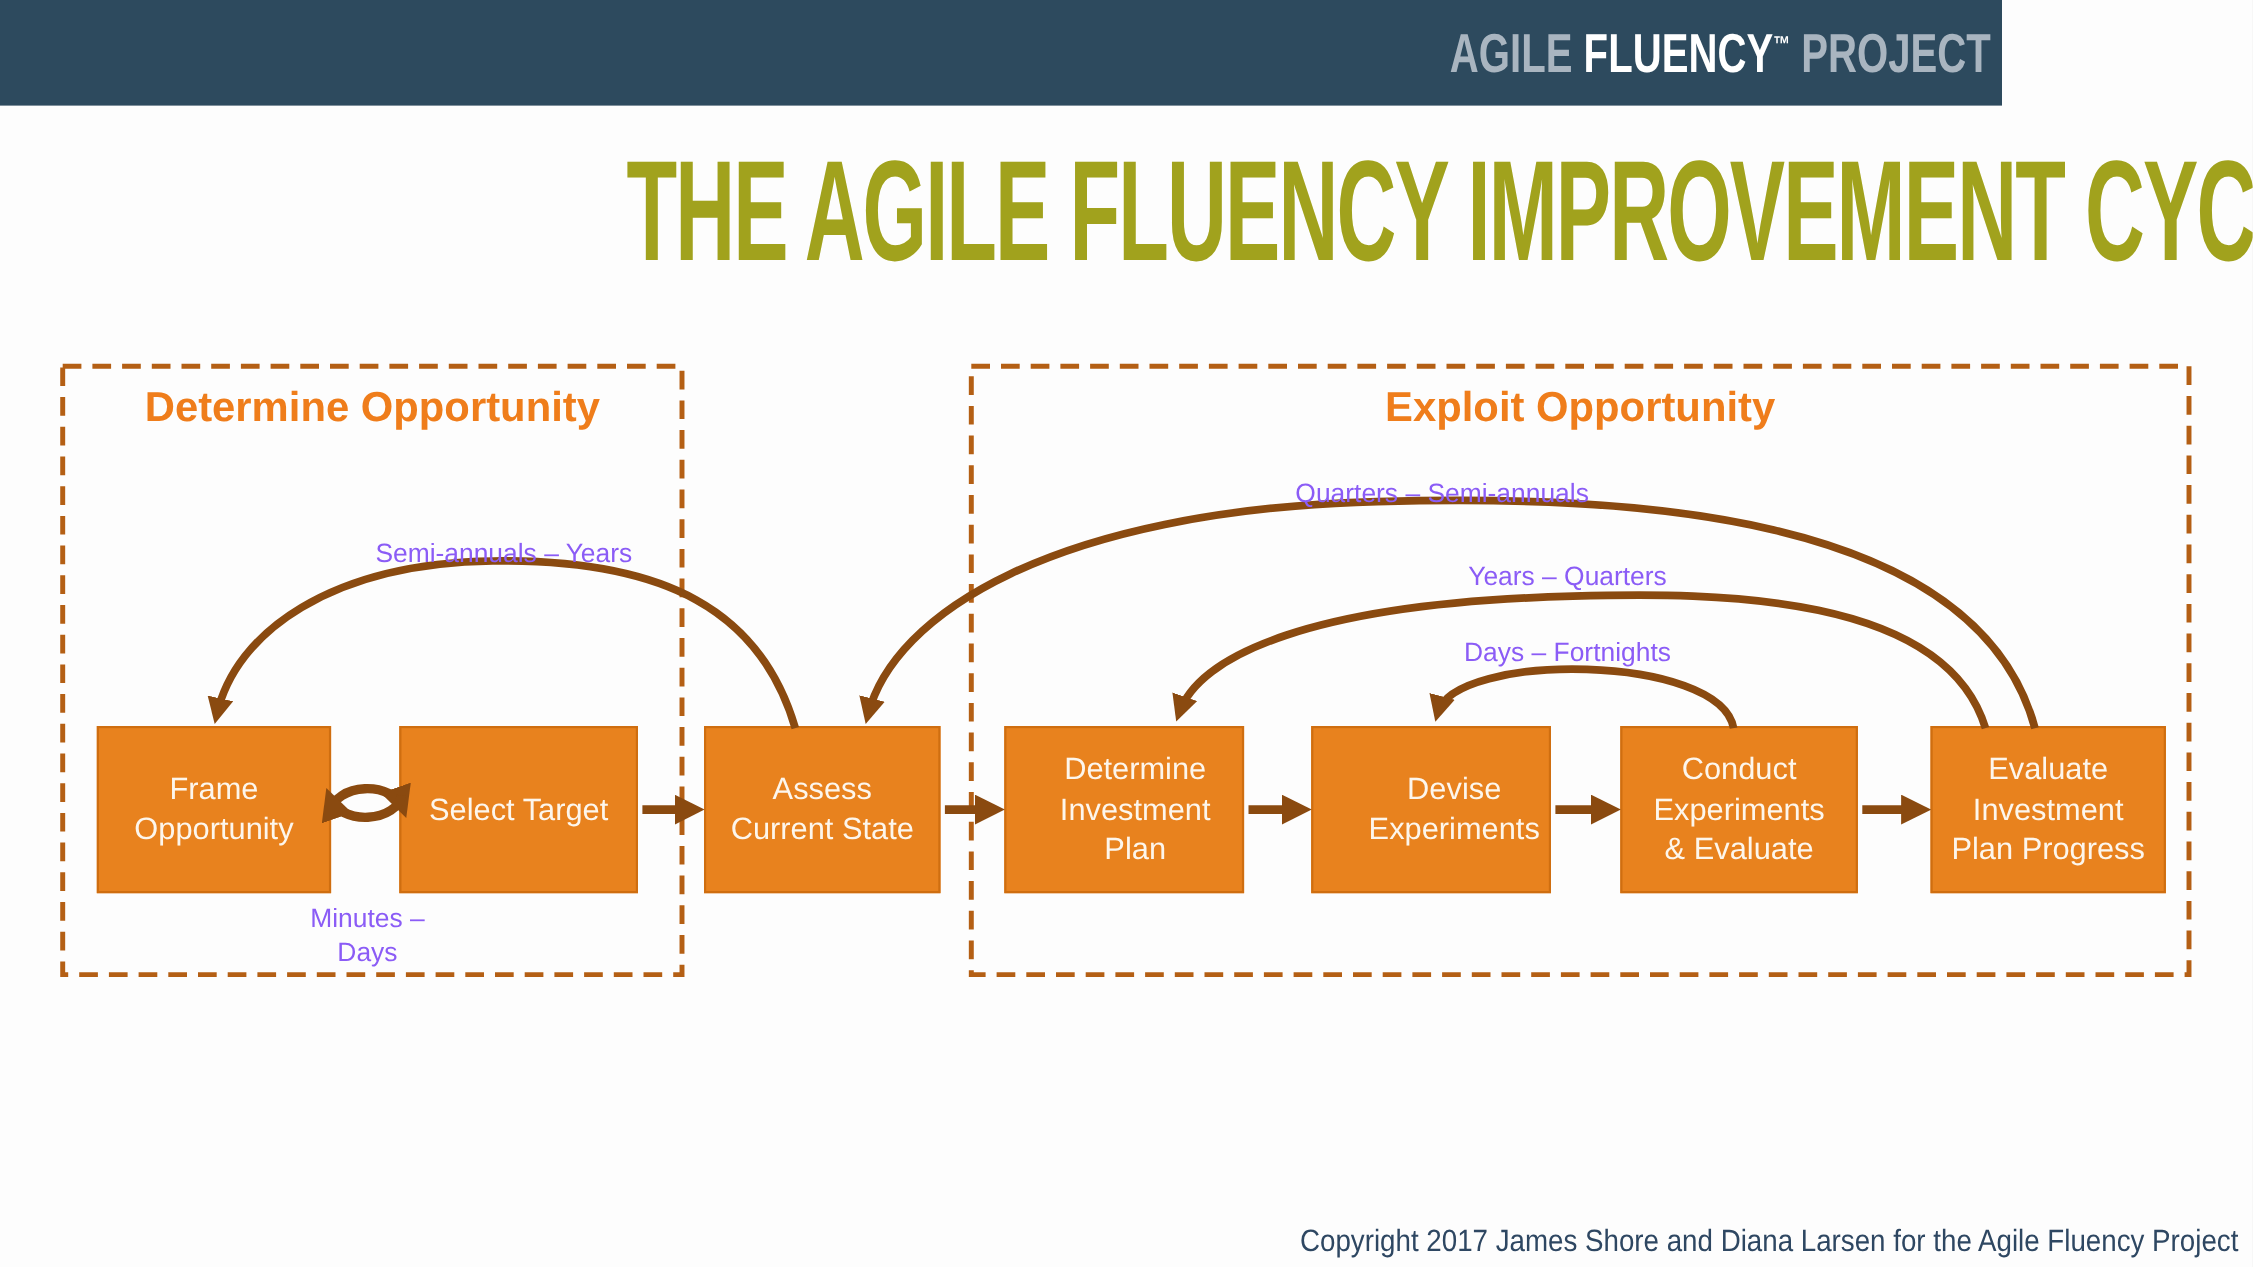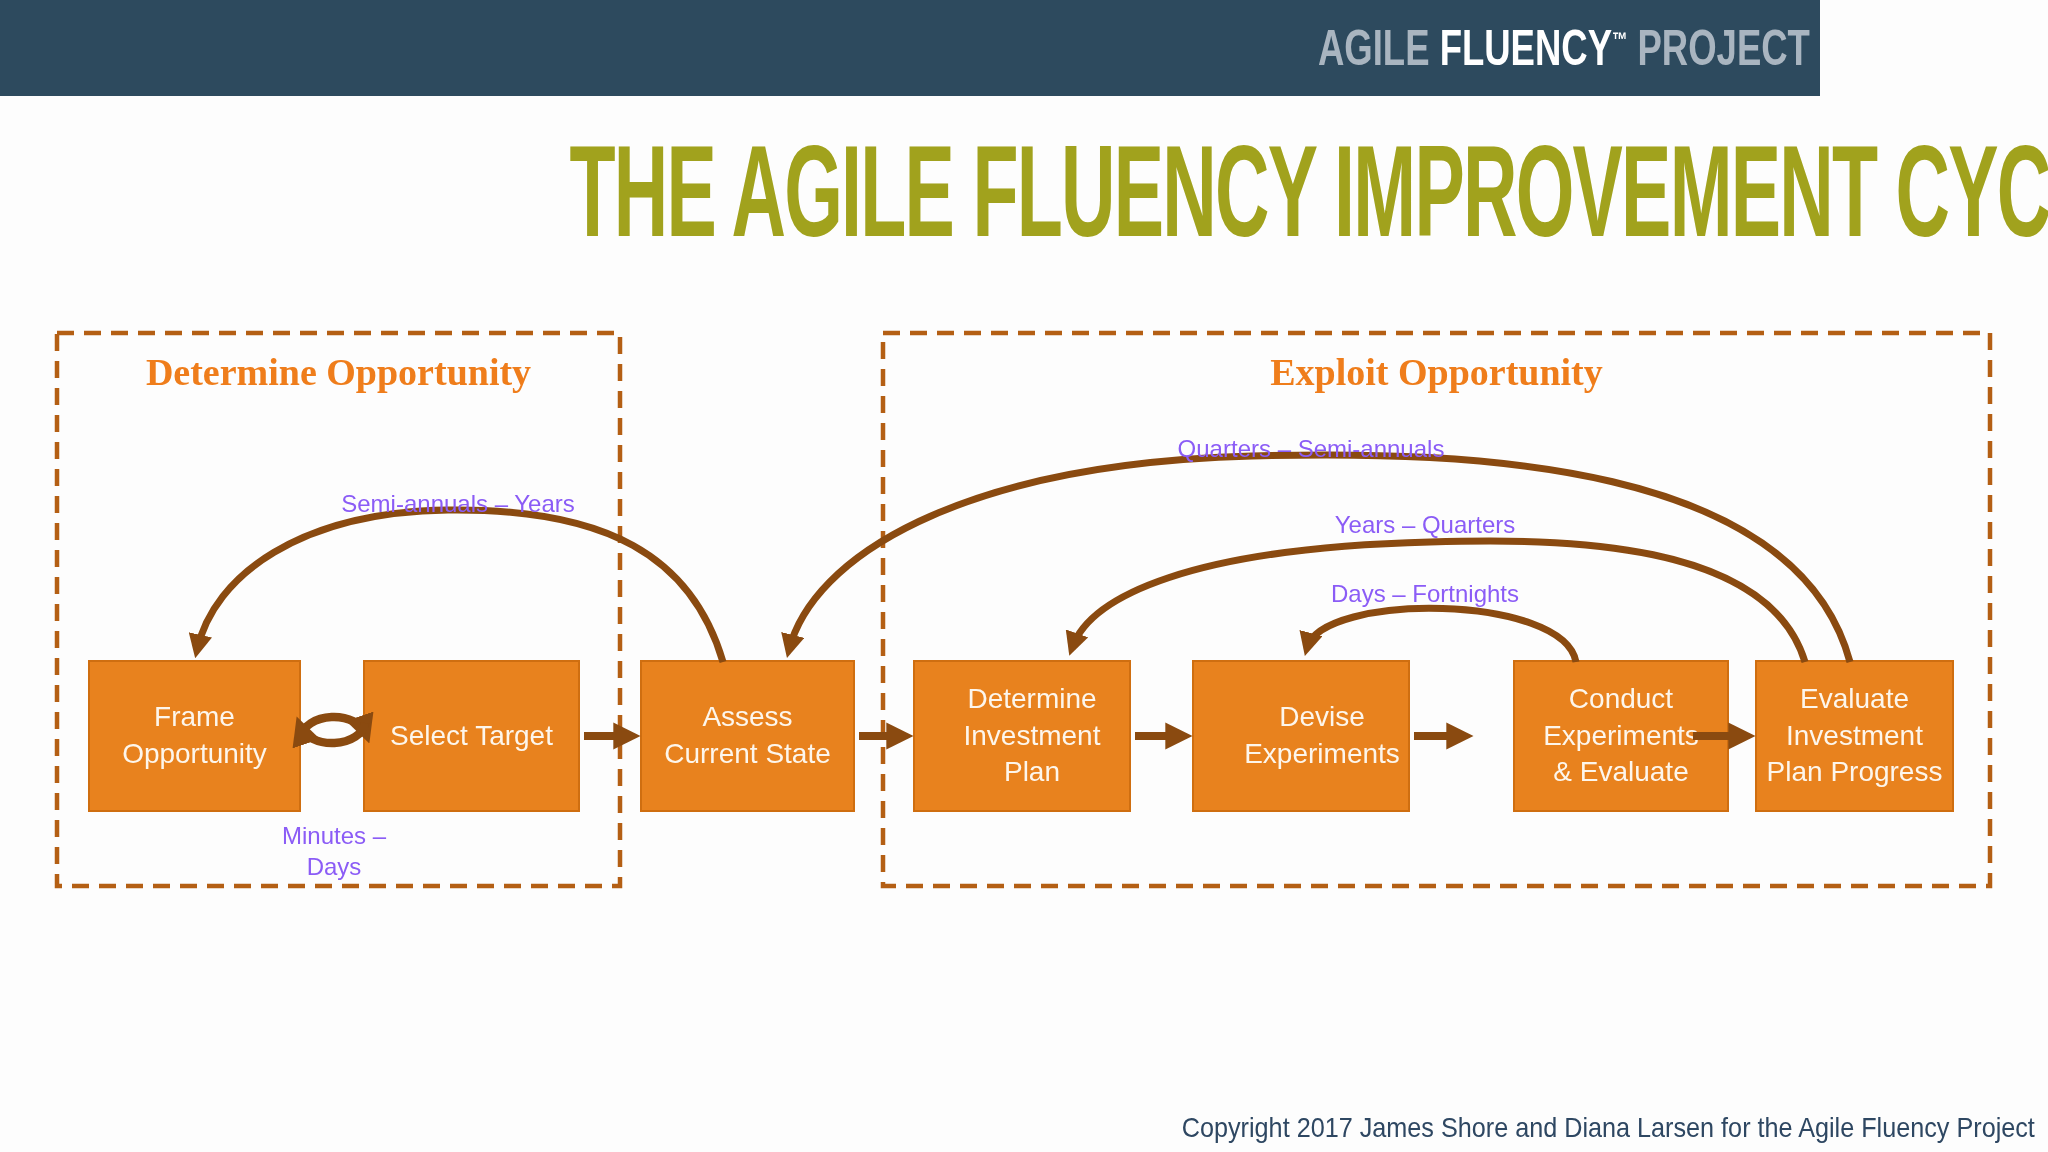--- a/index.html
+++ b/index.html
@@ -20,21 +20,21 @@
   #logo .wt{color:#ffffff;}
   #logo .tm{color:#ffffff;font-size:0.42em;vertical-align:super;font-weight:700;}
   
   #bigtitle{
     position:absolute;left:0;right:0;top:126px;text-align:center;
     font-size:130px;font-weight:700;color:#a1a21d;line-height:1;white-space:nowrap;
   }
   #bigtitle span{display:inline-block;transform:scaleX(0.58);transform-origin:center;letter-spacing:-3px;}
   
   .group-title{
-    position:absolute;top:350px;text-align:center;font-weight:700;font-size:38px;color:#ef7d1b;font-family:Liberation Serif, serif;
+    position:absolute;top:350px;text-align:center;font-weight:700;font-size:38px;color:#ef7d1b;
   }
   
   .pbox{
     position:absolute;top:660px;height:152px;background:#e8821e;border:2px solid #cf6e10;
     box-sizing:border-box;display:flex;align-items:center;justify-content:center;text-align:center;
     color:#fdf6ec;font-size:28px;line-height:1.32;z-index:3;
   }
   
   .cyclabel{
     position:absolute;transform:translateX(-50%);white-space:nowrap;
@@ -72,22 +72,22 @@
   </svg>
 
   <div class="group-title" style="left:57px;width:563px;">Determine Opportunity</div>
   <div class="group-title" style="left:883px;width:1107px;text-align:center;">Exploit Opportunity</div>
 
   <div class="pbox" style="left:88px;width:213px;">Frame<br>Opportunity</div>
   <div class="pbox" style="left:363px;width:217px;">Select Target</div>
   <div class="pbox" style="left:640px;width:215px;">Assess<br>Current State</div>
   <div class="pbox" style="left:913px;width:218px;padding-left:20px;">Determine<br>Investment<br>Plan</div>
   <div class="pbox" style="left:1192px;width:218px;padding-left:42px;">Devise<br>Experiments</div>
-  <div class="pbox" style="left:1473px;width:216px;margin-left:40px;">Conduct<br>Experiments<br>&amp; Evaluate</div>
-  <div class="pbox" style="left:1755px;width:199px;">Evaluate<br>Investment<br>Plan Progress</div>
+  <div class="pbox" style="left:1473px;width:216px;">Conduct<br>Experiments<br>&amp; Evaluate</div>
+  <div class="pbox" style="left:1755px;width:214px;">Evaluate<br>Investment<br>Plan Progress</div>
 
   <svg id="overlay" width="2048" height="1152" viewBox="0 0 2048 1152">
     <defs>
       <marker id="ah" viewBox="0 0 10 10" refX="6.5" refY="5" markerWidth="3.4" markerHeight="3.4" orient="auto-start-reverse">
         <path d="M0 0 L10 5 L0 10 z" fill="#8a4a10"></path>
       </marker>
     </defs>
 
     <g stroke="#8a4a10" stroke-width="8" fill="none">
       <path d="M584 736 H631" marker-end="url(#ah)"></path>

